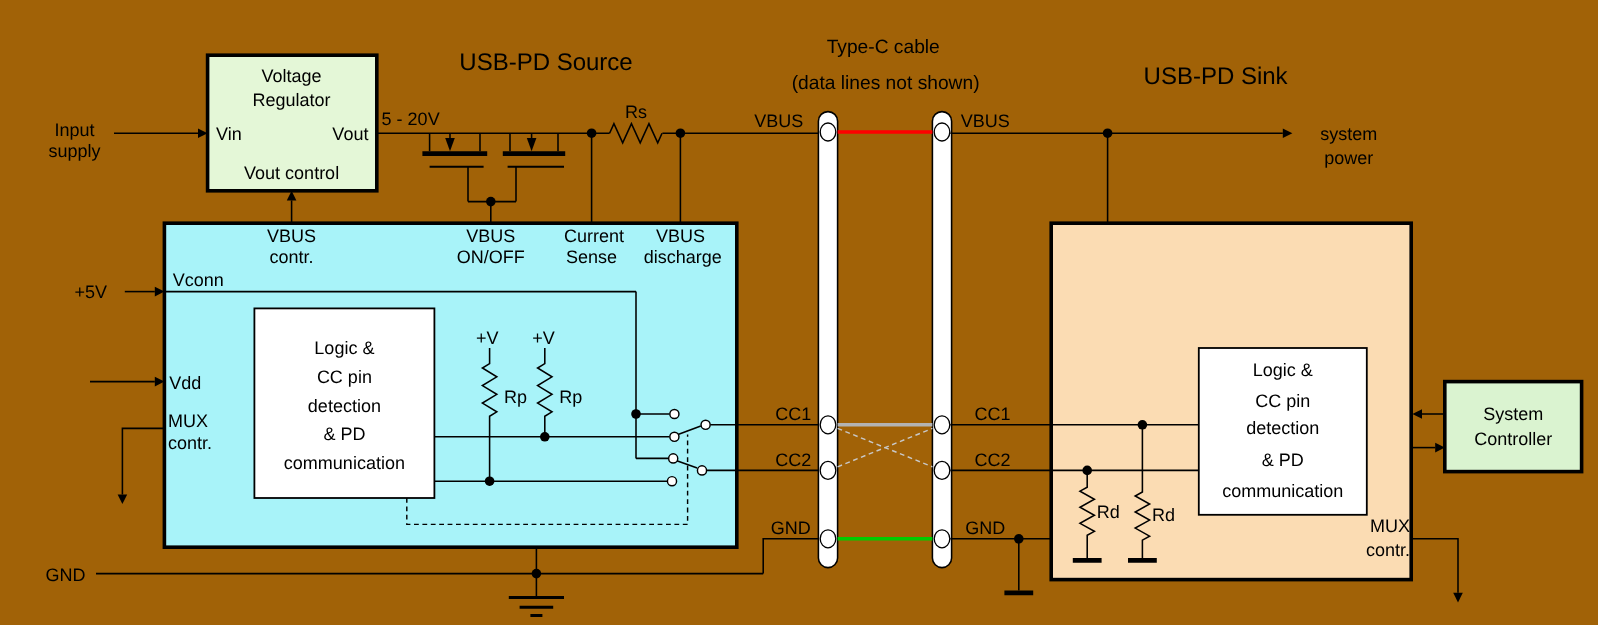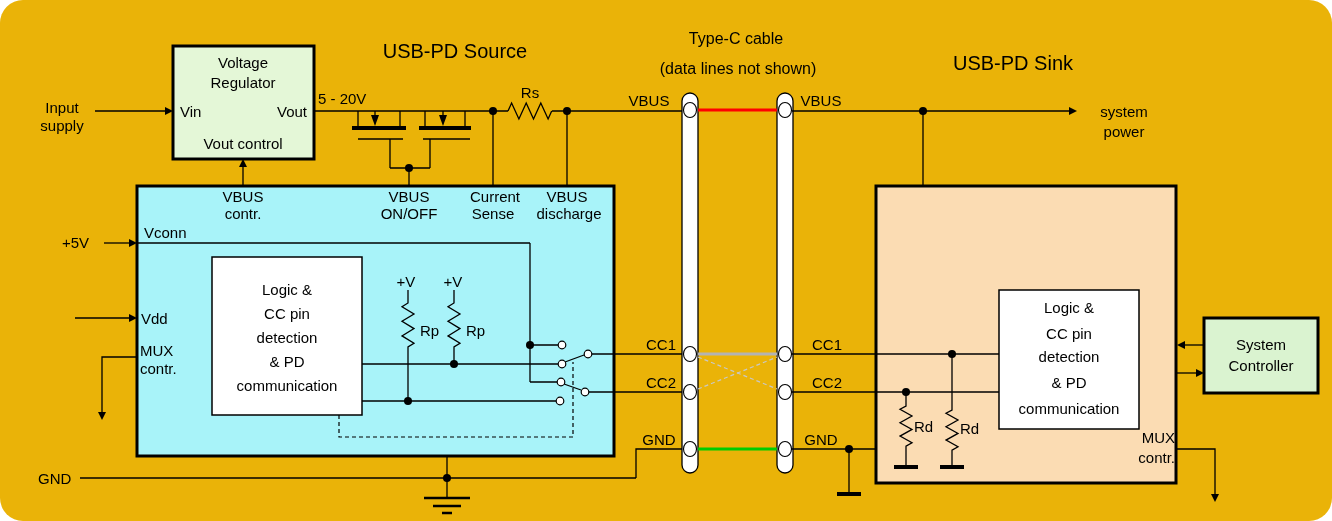--- a/index.html
+++ b/index.html
@@ -1,16 +1,16 @@
 <!DOCTYPE html>
 <html><head>
 <meta charset="utf-8">
 <style>
   html,body{margin:0;padding:0;background:#fff;}
-  .stage{width:1332px;height:521px;position:relative;background:#eab308;border-radius:23px;}
+  .stage{width:1332px;height:521px;position:relative;background:#a16207;}
   svg{display:block;}
   .w{stroke:#000;stroke-width:1.3;fill:none;}
   .w25{stroke:#000;stroke-width:2.5;fill:none;}
   .bar{stroke:#000;stroke-width:4;fill:none;}
   .gate{stroke:#000;stroke-width:1.6;fill:none;}
   .box3{stroke:#000;stroke-width:3;}
   .box15{fill:#fff;stroke:#000;stroke-width:1.5;}
   .cap{fill:#fff;stroke:#000;stroke-width:1.3;}
   .pin{fill:#fff;stroke:#000;stroke-width:1.1;}
   .dot{fill:#000;stroke:none;}

